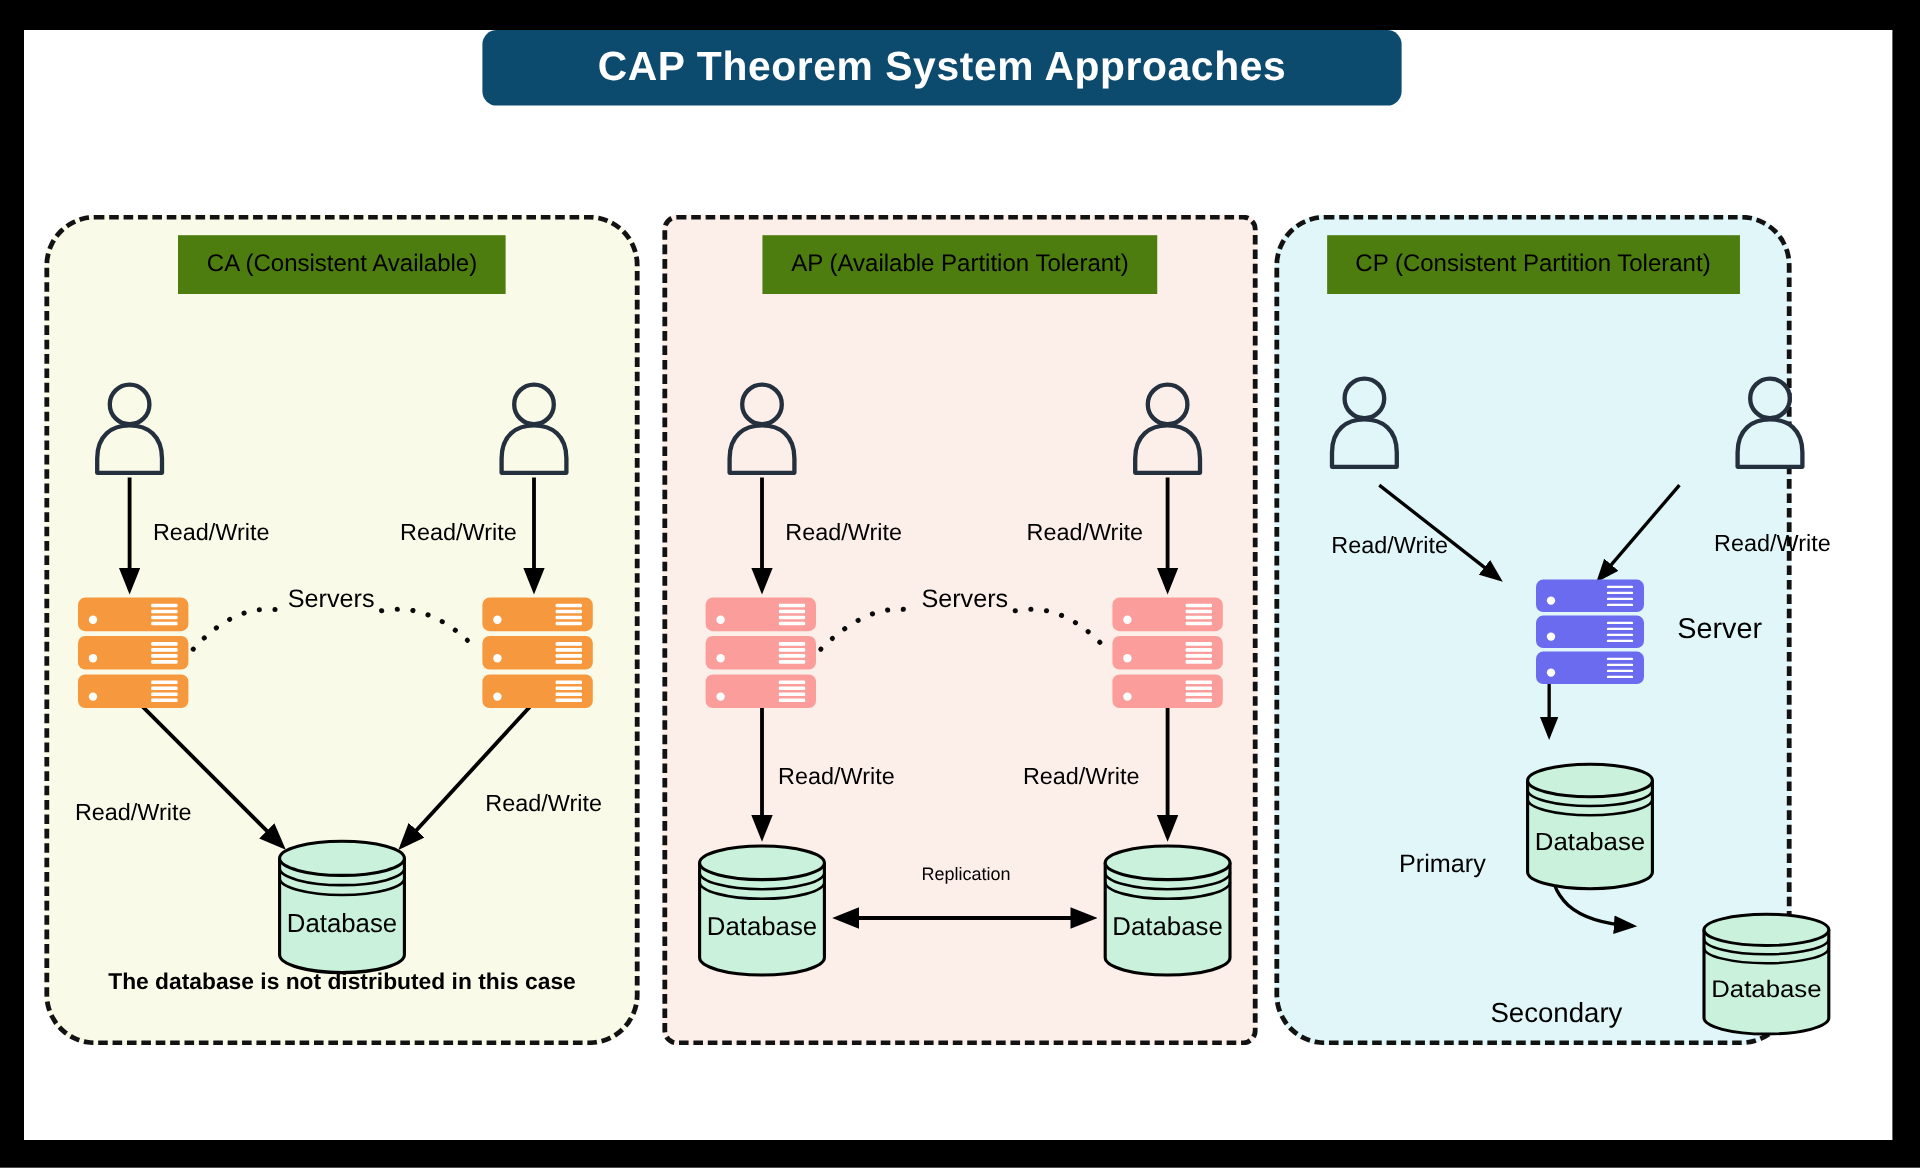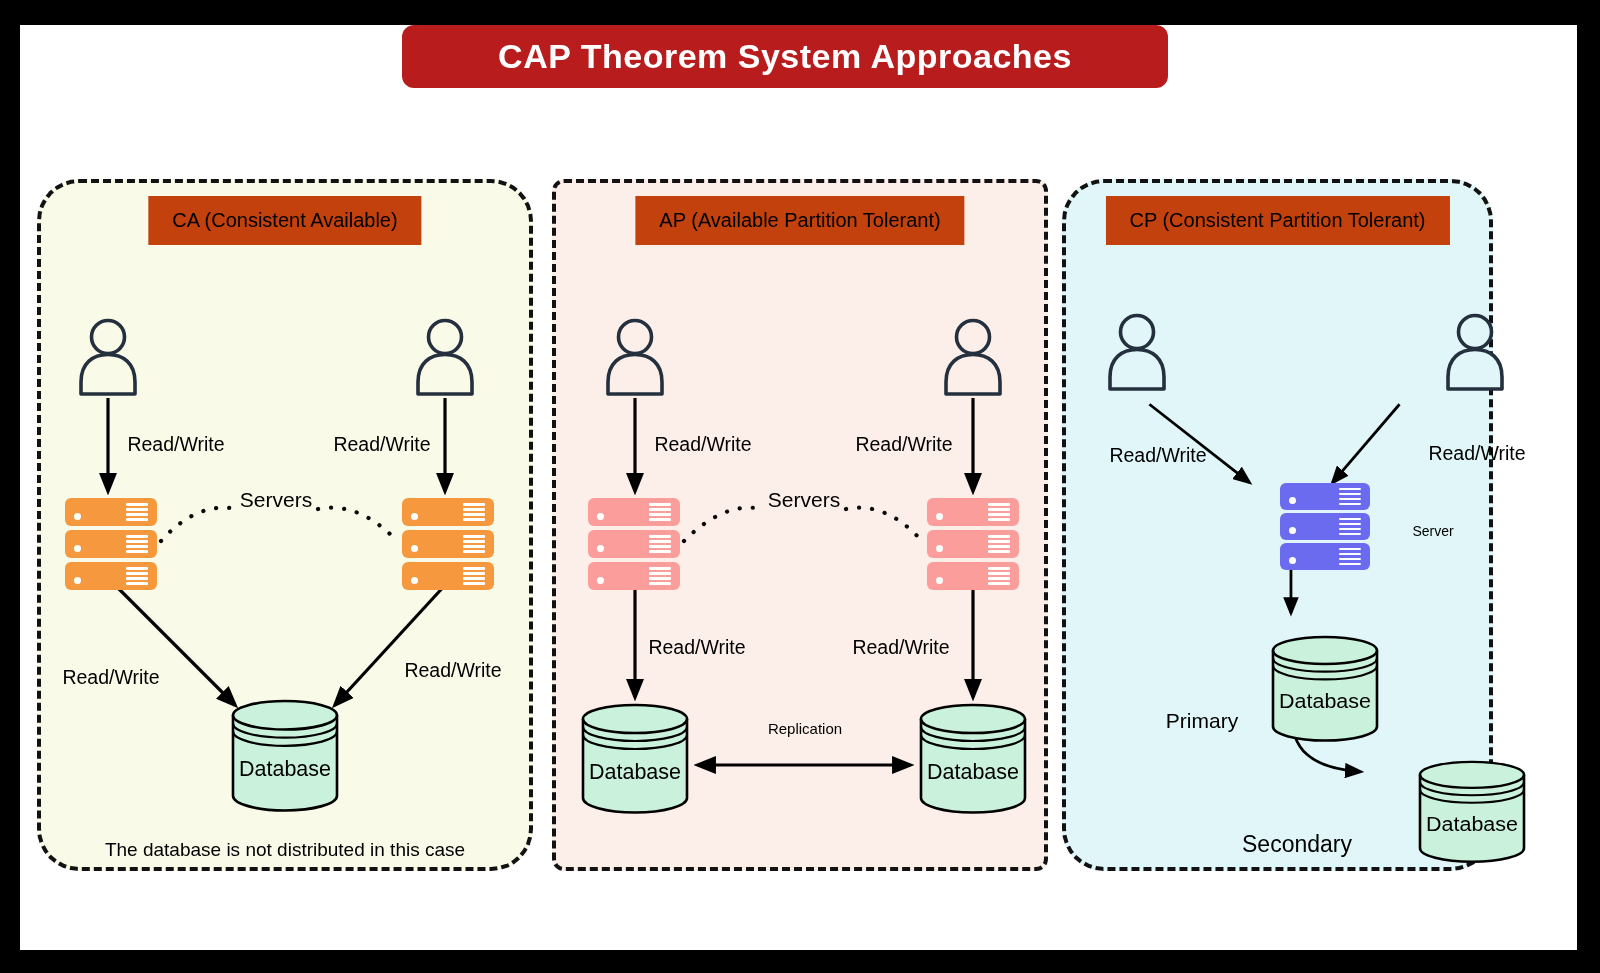--- a/index.html
+++ b/index.html
@@ -4,51 +4,51 @@
 <style>
   html,body{margin:0;padding:0;background:#555;}
   *{box-sizing:border-box;}
   .canvas{
     position:relative;width:1600px;height:973px;background:#000;
     font-family:"Liberation Sans",sans-serif;color:#000;overflow:hidden;
   }
   .inner{position:absolute;left:20px;top:25px;width:1557px;height:925px;background:#ffffff;}
   .banner{
     position:absolute;left:382px;top:0;width:766px;height:63px;
-    background:#b91c1c;border-radius:0 0 12px 12px;border-radius:12px;
+    background:#0c4a6e;border-radius:0 0 12px 12px;border-radius:12px;
     display:flex;align-items:center;justify-content:center;
   }
   .banner span{color:#fff;font-size:34px;font-weight:bold;letter-spacing:.5px;white-space:nowrap;}
   .panel{
     position:absolute;top:154px;width:496px;height:692px;
     border:4px dashed #121212;border-radius:42px;background:var(--bg);
   }
   .panel-ca{--bg:#FAFAE9;--srv:#F6993E;left:17px;}
   .panel-ap{--bg:#FCEEE9;--srv:#FB9E9B;left:532px;border-radius:12px;}
   .panel-cp{--bg:#E0F6F8;--srv:#6B6BEF;left:1042px;width:431px;}
   .ptitle{
     position:absolute;left:50%;top:13px;transform:translateX(-50%);
-    background:#c2410c;padding:13px 24px;font-size:20px;white-space:nowrap;
+    background:#4d7c0f;padding:13px 24px;font-size:20px;white-space:nowrap;
   }
   .overlay{position:absolute;left:0;top:0;width:100%;height:100%;}
   .overlay line,.overlay path.arrow{stroke:#000;stroke-width:3.2;fill:none;}
   .overlay path.dots{stroke:#0a0a0a;stroke-width:4.2;fill:none;stroke-linecap:round;stroke-dasharray:0.1 13;}
   .overlay marker path{fill:#000;stroke:none;}
   .person{position:absolute;}
   .person .p-body{fill:var(--bg);stroke:#24303E;stroke-width:3.6;stroke-linejoin:round;}
   .person .p-head{fill:var(--bg);stroke:#24303E;stroke-width:3.6;}
   .stack{position:absolute;display:flex;flex-direction:column;gap:4px;width:92px;}
   .panel-cp .stack{width:90px;gap:3px;}
   .srv{position:relative;height:28px;border-radius:6px;background:var(--srv);}
   .panel-cp .srv{height:27px;}
   .dot{position:absolute;left:9px;bottom:6px;width:7px;height:7px;border-radius:50%;background:#fff;}
   .vents{position:absolute;right:9px;top:50%;transform:translateY(-50%);display:flex;flex-direction:column;gap:2.5px;}
   .vents i{display:block;width:22px;height:2.6px;background:#fff;border-radius:1px;}
   .lbl{position:absolute;transform:translateX(-50%);font-size:19.5px;white-space:nowrap;}
-  .caption{position:absolute;left:50%;transform:translateX(-50%);top:656px;font-size:19px;white-space:nowrap;}
+  .caption{position:absolute;left:50%;transform:translateX(-50%);top:625px;font-size:19px;white-space:nowrap;font-weight:bold;}
   .db{position:absolute;}
   .db .db-body{fill:#C9F1DB;stroke:#000;stroke-width:2.6;}
   .db .db-top{fill:#C9F1DB;stroke:#000;stroke-width:2.6;}
   .db .db-line{fill:none;stroke:#000;stroke-width:2.2;}
   .db .db-text{font-family:"Liberation Sans",sans-serif;font-size:21.5px;fill:#000;text-anchor:middle;}
 </style>
 </head>
 <body>
 
 <div class="canvas">
@@ -330,21 +330,21 @@
             <i class="dot"></i>
             <span class="vents">
               <i></i>
               <i></i>
               <i></i>
               <i></i>
             </span>
           </div>
       </div>
 
-      <span class="lbl" style="left:367px;top:340px;font-size:14px">Server</span>
+      <span class="lbl" style="left:367px;top:328px;font-size:24px">Server</span>
 
       <svg class="db" style="left:204px;top:452px" width="110" height="108" viewBox="0 0 110 112" preserveAspectRatio="none">
         <path class="db-body" d="M3 16 V95 A52 14.5 0 0 0 107 95 V16"></path>
         <ellipse class="db-top" cx="55" cy="16" rx="52" ry="14"></ellipse>
         <path class="db-line" d="M3 24 A52 14 0 0 0 107 24"></path>
         <path class="db-line" d="M3 32 A52 14 0 0 0 107 32"></path>
         <text class="db-text" x="55" y="76">Database</text>
       </svg>
       <span class="lbl" style="left:136px;top:526px;font-size:21px">Primary</span>
 

